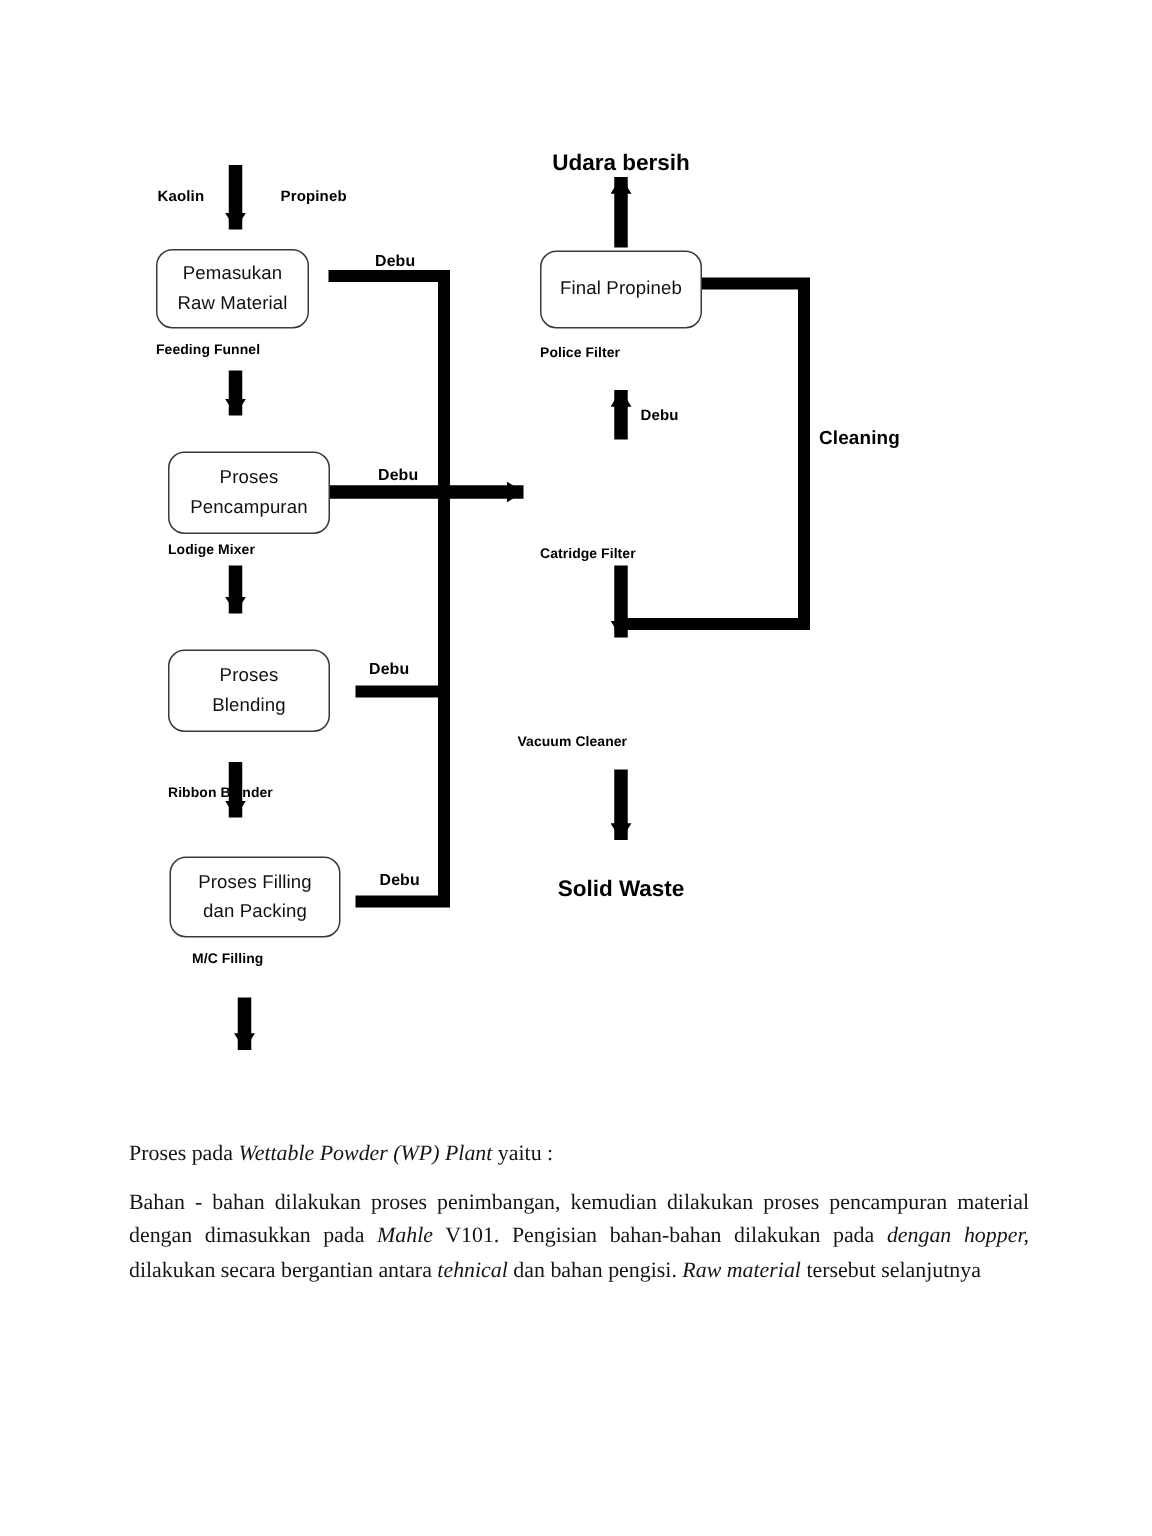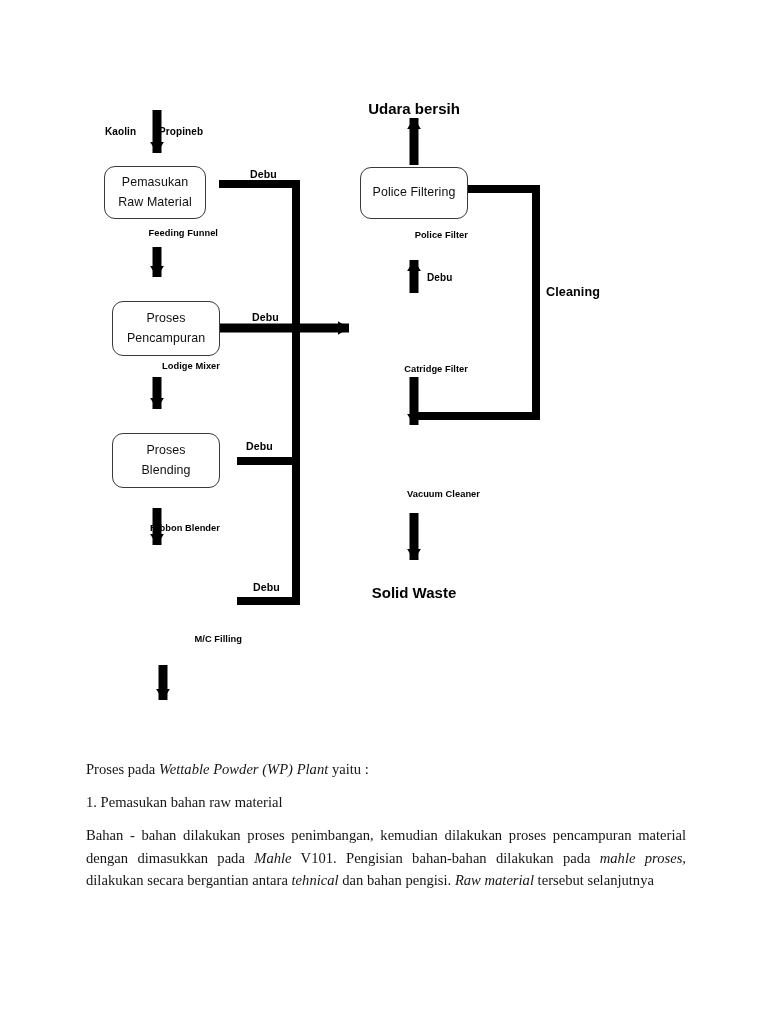--- a/index.html
+++ b/index.html
@@ -55,21 +55,21 @@
   }
   .node-box .line2 { display: block; }
 
   
   .caption {
     position: absolute;
     font-family: "Liberation Sans", sans-serif;
     font-size: 9.3px;
     font-weight: bold;
     color: #000000;
-    text-align: right;
+    text-align: left;
     white-space: nowrap;
     letter-spacing: 0.05px;
   }
 
   
   .flow-label {
     position: absolute;
     font-family: "Liberation Sans", sans-serif;
     font-weight: bold;
     font-size: 10px;
@@ -204,33 +204,37 @@
     <span class="line2">Pencampuran</span>
   </div>
   <div class="caption" style="left:112px; top:361px; width:108px;">Lodige Mixer</div>
 
   <div class="node-box" style="left:112px; top:433px; width:108px; height:55px;">
     <span>Proses</span>
     <span class="line2">Blending</span>
   </div>
   <div class="caption" style="left:112px; top:523px; width:108px;">Ribbon Blender</div>
 
+  <div class="node-box" style="left:113px; top:571px; width:114px; height:54px;">
+    <span>Proses Filling</span>
+    <span class="line2">dan Packing</span>
+  </div>
   <div class="caption" style="left:128px; top:634px; width:114px;">M/C Filling</div>
 
   <div class="node-box" style="left:360px; top:167px; width:108px; height:52px;">
-    <span>Police Filtering</span>
+    <span>Final Propineb</span>
   </div>
   <div class="caption" style="left:360px; top:230px; width:108px;">Police Filter</div>
 
   <div class="caption" style="left:360px; top:364px; width:108px;">Catridge Filter</div>
 
-  <div class="caption" style="left:376px; top:489px; width:104px;">Vacuum Cleaner</div>
+  <div class="caption" style="left:345px; top:489px; width:104px;">Vacuum Cleaner</div>
 
   <div class="flow-label" style="left:105px; top:126px;">Kaolin</div>
-  <div class="flow-label" style="left:159px; top:126px;">Propineb</div>
+  <div class="flow-label" style="left:187px; top:126px;">Propineb</div>
 
   <div class="terminal-label" style="left:356px; top:98px; width:116px;">Udara bersih</div>
 
   <div class="terminal-label" style="left:356px; top:582px; width:116px;">Solid Waste</div>
 
 
   <div class="flow-label md" style="left:250px; top:168px;">Debu</div>
 
   <div class="flow-label md" style="left:252px; top:311px;">Debu</div>
 
@@ -240,16 +244,15 @@
 
   <div class="flow-label" style="left:427px; top:272px;">Debu</div>
 
   <div class="flow-label lg" style="left:546px; top:285px;">Cleaning</div>
 
 </div>
 
 <div id="body-text">
   <p><span>Proses pada </span><i>Wettable Powder (WP) Plant</i><span> yaitu :</span></p>
 
-  <p>1. Pemasukan bahan raw material</p>
-
-  <p class="justify"><span>Bahan - bahan dilakukan proses penimbangan, kemudian  dilakukan proses pencampuran material dengan dimasukkan pada </span><i>Mahle</i><span> V101. Pengisian bahan-bahan dilakukan pada </span><i>mahle proses,</i><span> dilakukan secara bergantian antara </span><i>tehnical</i><span> dan bahan pengisi. </span><i>Raw material</i><span> tersebut selanjutnya</span></p>
+
+  <p class="justify"><span>Bahan - bahan dilakukan proses penimbangan, kemudian  dilakukan proses pencampuran material dengan dimasukkan pada </span><i>Mahle</i><span> V101. Pengisian bahan-bahan dilakukan pada </span><i>dengan hopper,</i><span> dilakukan secara bergantian antara </span><i>tehnical</i><span> dan bahan pengisi. </span><i>Raw material</i><span> tersebut selanjutnya</span></p>
 </div>
 
 </body></html>

